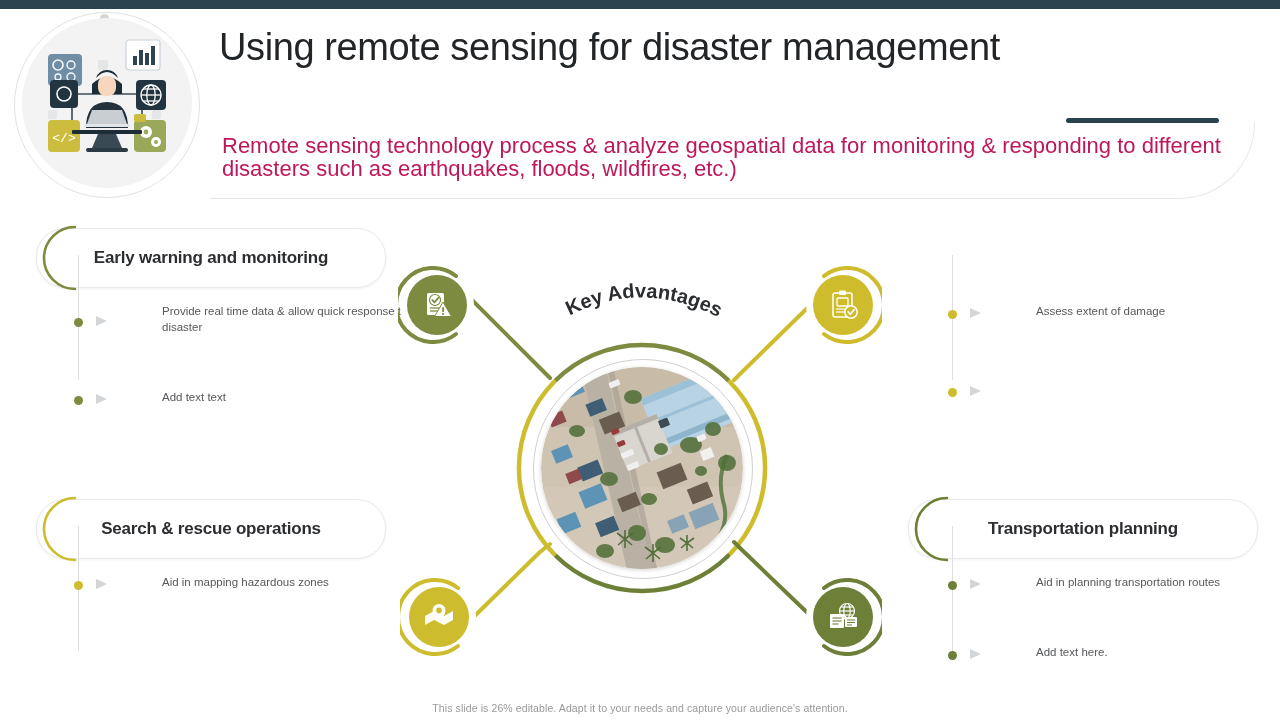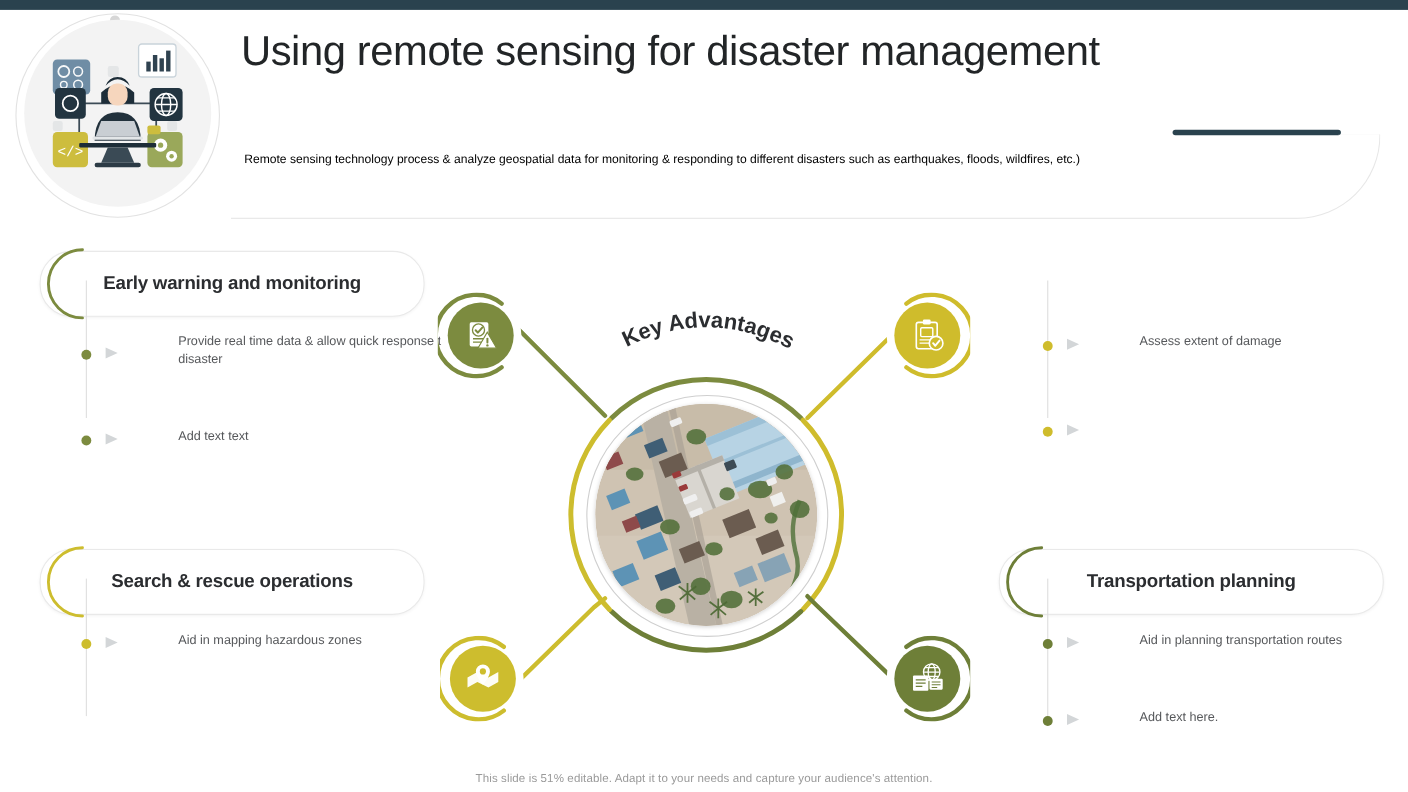--- a/index.html
+++ b/index.html
@@ -41,21 +41,21 @@
     font-size:10.5px;color:#8e8e8e;line-height:14px;letter-spacing:.1px;
   }
   .accentbar{position:absolute;left:1066px;top:118px;width:153px;height:5px;background:#2a424e;border-radius:3px;}
   .lead-shape{
     position:absolute;left:210px;top:122px;width:1044px;height:76px;
     border:1px solid #e7e7e7;border-left:none;border-top:none;
     border-bottom-right-radius:76px;
   }
   .lead{
     position:absolute;left:222px;top:134px;width:1005px;
-    font-size:11px;color:#000000;line-height:23px;
+    font-size:22px;color:#be185d;line-height:23px;
   }
 
   
   .card{
     position:absolute;width:348px;height:58px;
     border:1px solid #e9e9e9;border-radius:29px;background:#fff;
     box-shadow:0 1px 3px rgba(0,0,0,.05);
   }
   .card-arc{position:absolute;left:-8px;top:-6px;width:70px;height:70px;}
   .card-title{
@@ -502,15 +502,15 @@
               <line x1="21" y1="22.5" x2="29" y2="22.5"></line>
               <line x1="21" y1="25" x2="26" y2="25"></line>
             </g>
           <path d="M18 19 L20 17 L18 15" fill="none" stroke="#fff" stroke-width="1.2"></path>
         </svg>
       </div>
     </div>
 
   </div>
 
-  <div class="footer">This slide is 51% editable. Adapt it to your needs and capture your audience's attention.</div>
+  <div class="footer">This slide is 26% editable. Adapt it to your needs and capture your audience's attention.</div>
 
 </div>
 
 </body></html>

